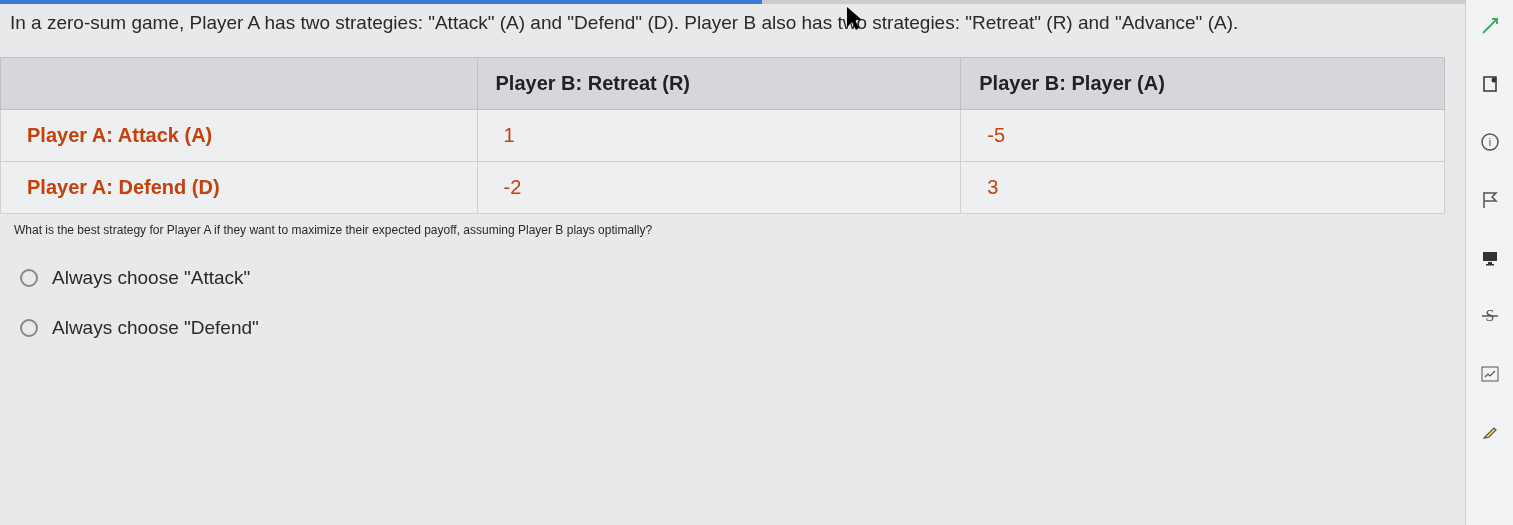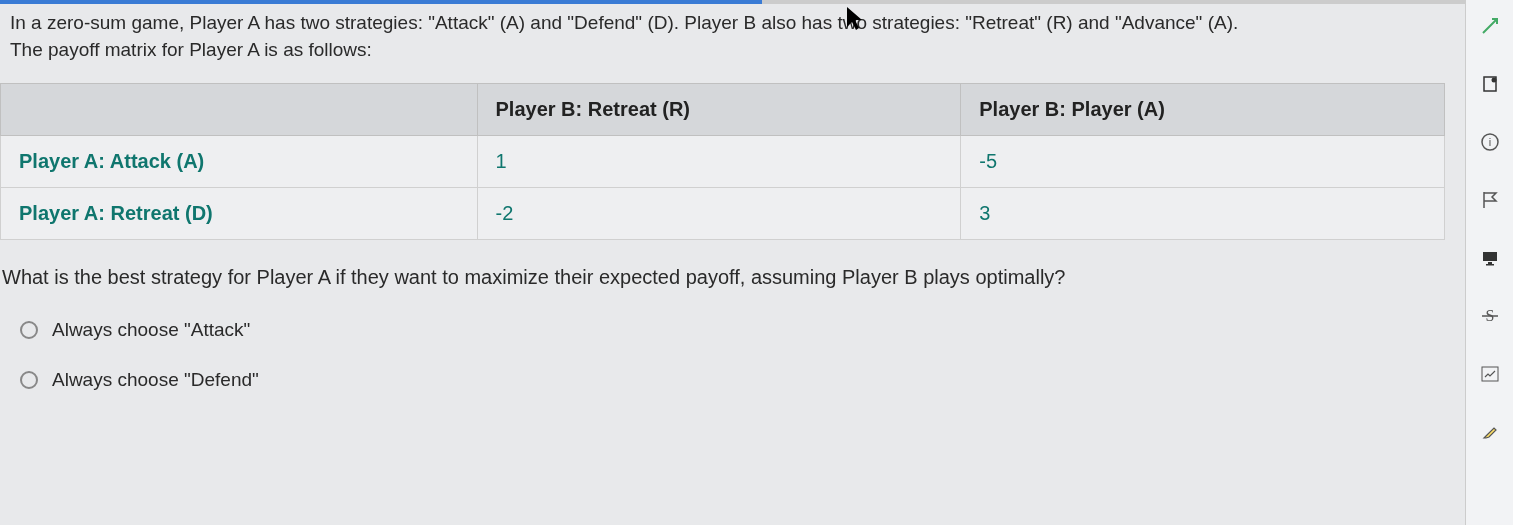--- a/index.html
+++ b/index.html
@@ -23,51 +23,51 @@
     .intro-text {
       padding: 0 0 0 10px;
       font-size: 19px;
       line-height: 1.4;
       color: #2a2a2a;
       margin-bottom: 20px;
     }
     .payoff-table {
       width: 100%;
       border-collapse: collapse;
-      margin-bottom: 26px;
+      margin-bottom: 9px;
       border: 1px solid #ccc;
     }
     .payoff-table th {
       background: #d5d7da;
       text-align: left;
       padding: 14px 18px;
       font-size: 20px;
       font-weight: bold;
       color: #222;
       border: 1px solid #c0c0c0;
     }
     .payoff-table td {
       background: #eeeff1;
-      padding: 14px 18px;
+      padding: 14px 26px;
       font-size: 20px;
-      color: #0f766e;
+      color: #c2410c;
       border: 1px solid #d0d0d0;
     }
     .payoff-table td.row-label {
       font-weight: bold;
     }
     .col-label {
       width: 33%;
     }
     .col-data {
       width: 33.5%;
     }
     .question-text {
-      padding: 0 0 0 2px;
-      font-size: 20px;
+      padding: 0 0 0 14px;
+      font-size: 12px;
       color: #2a2a2a;
       margin-bottom: 30px;
     }
     .options {
       padding-left: 20px;
     }
     .option-row {
       display: flex;
       align-items: center;
       margin-bottom: 28px;
@@ -122,39 +122,38 @@
     }
   </style>
 </head>
 <body>
 
 <div class="top-bar"></div>
 
 <div class="main-content">
   <div class="intro-text">
     <span>In a zero-sum game, Player A has two strategies: "Attack" (A) and "Defend" (D). Player B also has two strategies: "Retreat" (R) and "Advance" (A).</span><br>
-    <span>The payoff matrix for Player A is as follows:</span>
   </div>
 
   <table class="payoff-table">
     <thead>
       <tr>
         <th class="col-label"></th>
         <th class="col-data">Player B: Retreat (R)</th>
         <th class="col-data">Player B: Player (A)</th>
       </tr>
     </thead>
     <tbody>
       <tr>
         <td class="row-label">Player A: Attack (A)</td>
         <td>1</td>
         <td>-5</td>
       </tr>
       <tr>
-        <td class="row-label">Player A: Retreat (D)</td>
+        <td class="row-label">Player A: Defend (D)</td>
         <td>-2</td>
         <td>3</td>
       </tr>
     </tbody>
   </table>
 
   <div class="question-text">What is the best strategy for Player A if they want to maximize their expected payoff, assuming Player B plays optimally?</div>
 
   <div class="options">
     <div class="option-row">

